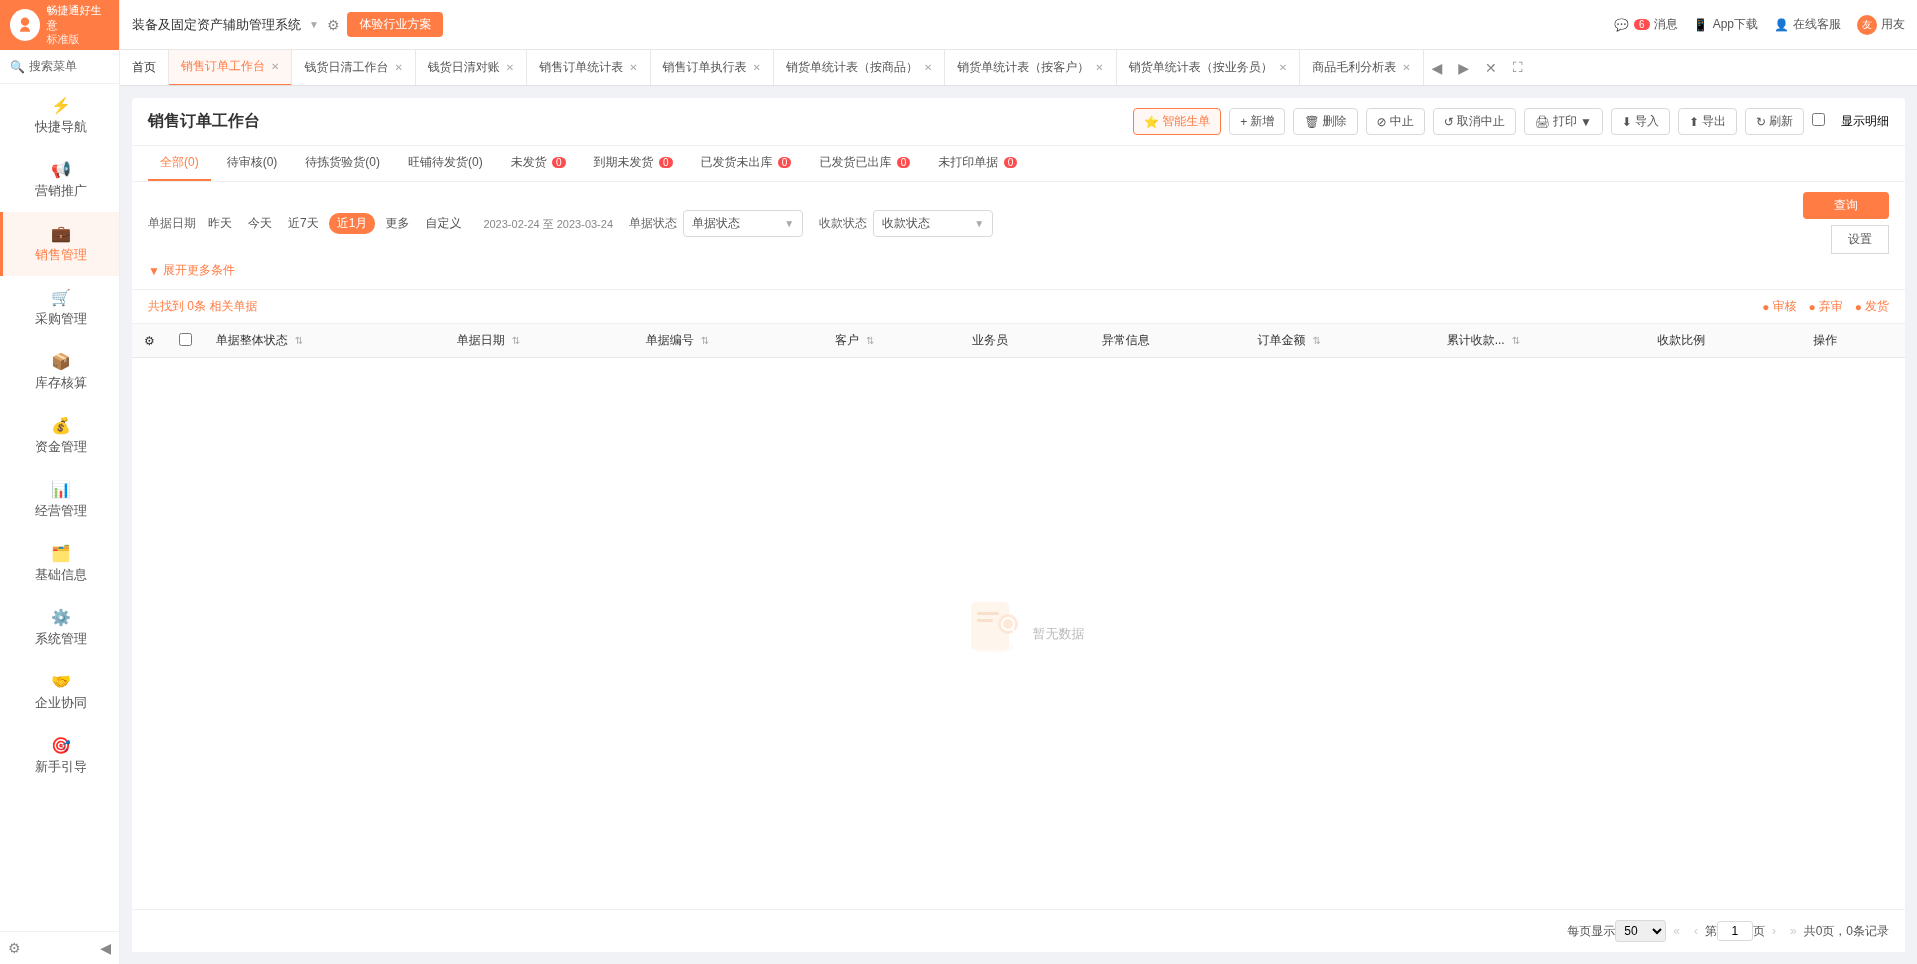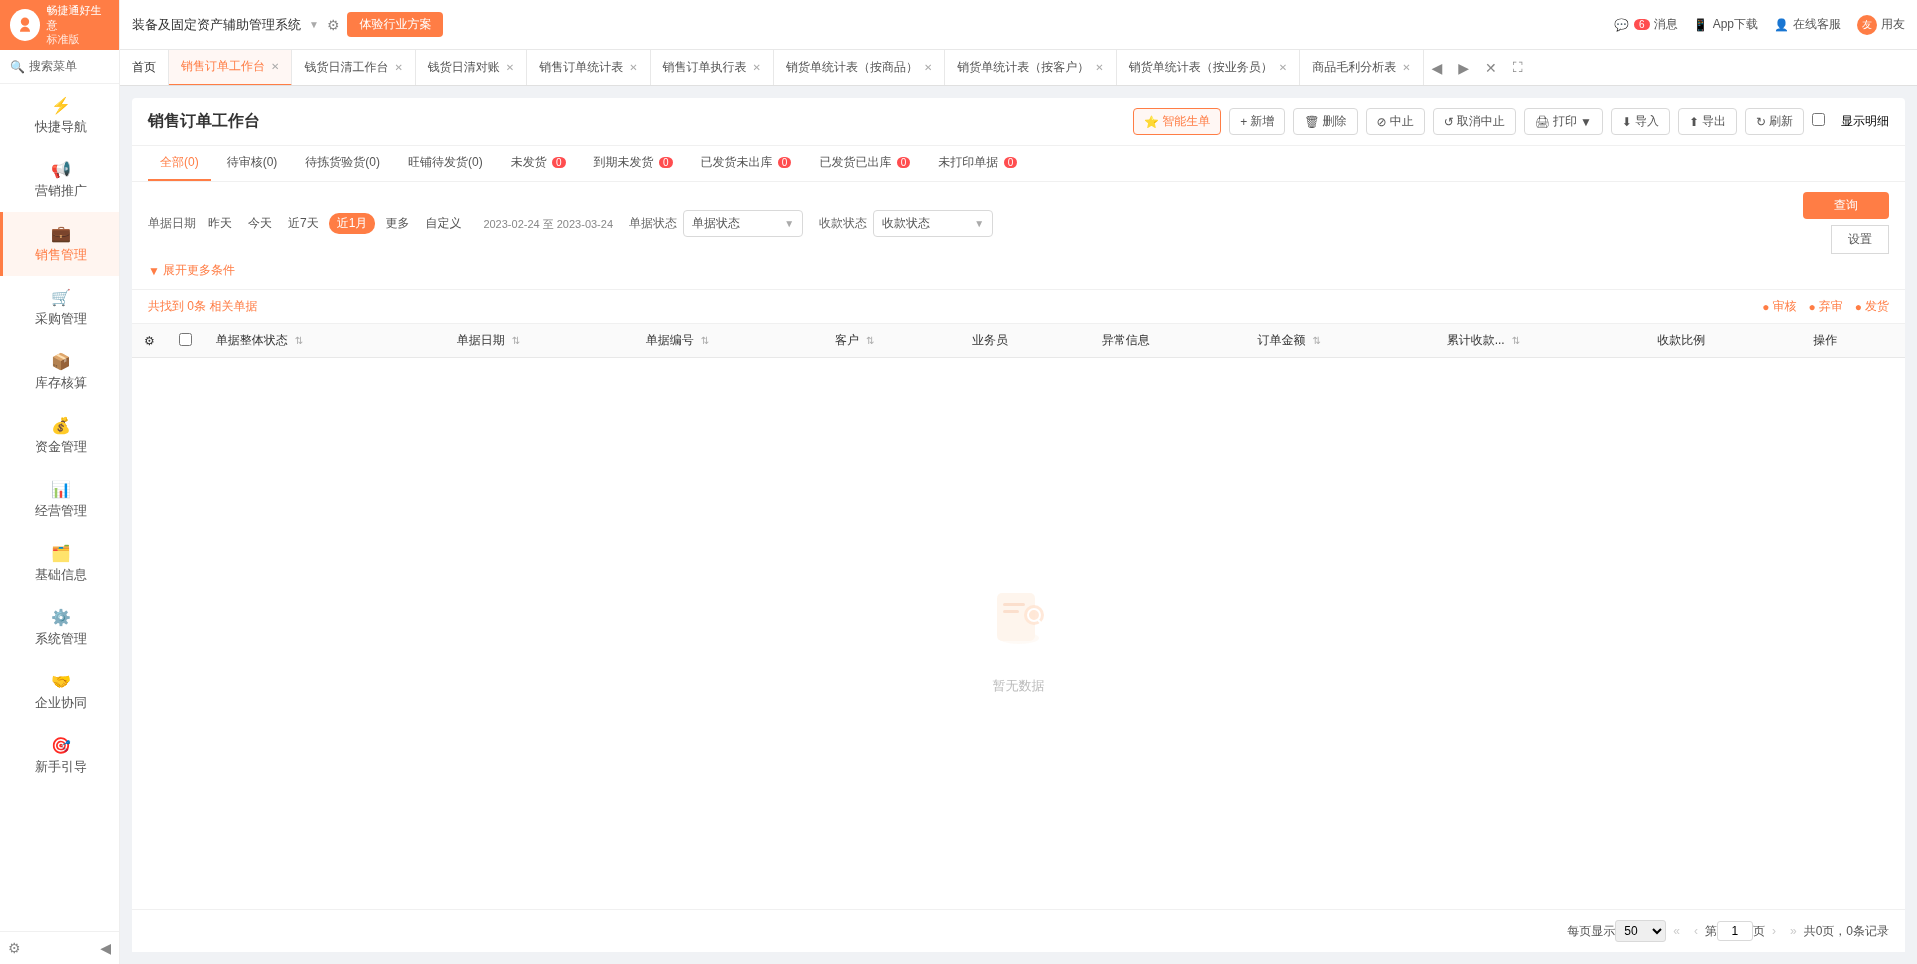--- a/index.html
+++ b/index.html
@@ -83,21 +83,21 @@
     .table-action-btns { display: flex; align-items: center; gap: 12px; }
     .table-action-btn { display: flex; align-items: center; gap: 3px; cursor: pointer; font-size: 12px; color: #555; }
     .table-action-btn.orange { color: #ff7d45; }
 
     .data-table { width: 100%; border-collapse: collapse; font-size: 12px; }
     .data-table th { background: #fafafa; border-bottom: 1px solid #e8e8e8; padding: 8px 12px; color: #333; font-weight: 500; text-align: left; white-space: nowrap; cursor: pointer; }
     .data-table th .sort-icon { color: #aaa; margin-left: 3px; font-size: 10px; }
     .table-header-row { display: flex; align-items: center; gap: 4px; }
 
     
-    .empty-state { flex: 1; display: flex; flex-direction: column; align-items: center; justify-content: center; color: #aaa; }
+    .empty-state { flex: 1; display: flex; flex-direction: row; align-items: center; justify-content: center; color: #aaa; }
     .empty-text { font-size: 13px; color: #bbb; }
 
     
     .pagination { padding: 10px 16px; display: flex; align-items: center; justify-content: flex-end; border-top: 1px solid #f0f0f0; background: #fff; gap: 0; font-size: 12px; color: #555; }
     .page-size-select { border: 1px solid #d9d9d9; border-radius: 3px; padding: 2px 4px; font-size: 12px; }
     .page-btn { padding: 2px 6px; cursor: pointer; color: #555; border: 1px solid transparent; border-radius: 3px; }
     .page-btn.disabled { color: #ccc; cursor: default; }
     .page-input { border: 1px solid #d9d9d9; border-radius: 3px; width: 36px; text-align: center; padding: 2px 4px; font-size: 12px; }
 
     .checkbox-col { width: 32px; }

